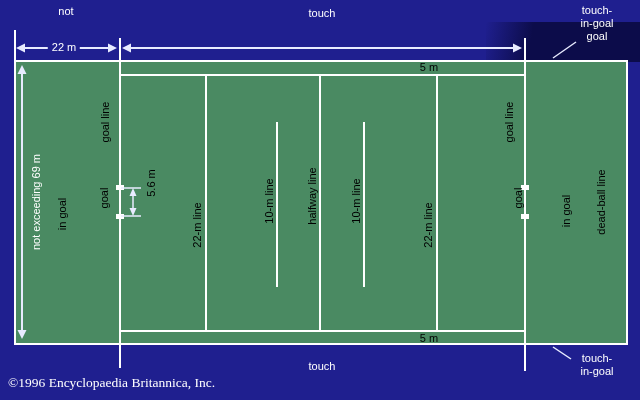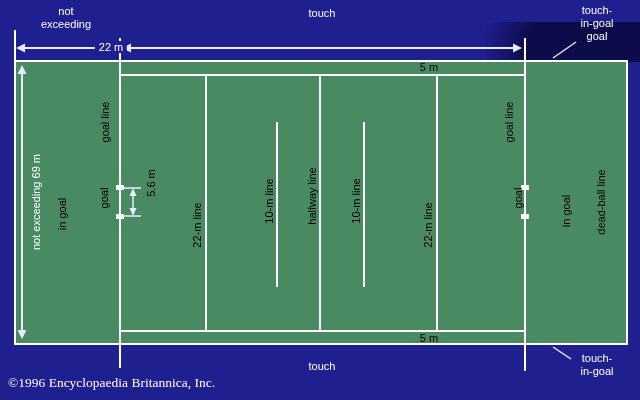--- a/index.html
+++ b/index.html
@@ -20,21 +20,21 @@
   .post  { position: absolute; width: 8px; height: 5px; background: #ffffff; }
   .overlay { position: absolute; left: 0; top: 0; pointer-events: none; }
 
   .lbl {
     position: absolute; font-size: 11px; white-space: nowrap;
     transform: translate(-50%, -50%); line-height: 12px;
   }
   .lbl.v { transform: translate(-50%, -50%) rotate(-90deg); }
   .black { color: #000000; }
   .white { color: #ffffff; }
-  .mtext { background: #1f1f8f; padding: 0 4px; color: #ffffff; margin-left: 47px; }
+  .mtext { background: #1f1f8f; padding: 0 4px; color: #ffffff; }
   .block {
     position: absolute; text-align: center; color: #ffffff;
     font-size: 11px; line-height: 13px;
   }
   .copyright {
     position: absolute; left: 8px; top: 375px; color: #ffffff;
     font-family: "Liberation Serif", serif; font-size: 13.5px; text-align: right;
   }
 </style>
 </head>
@@ -87,21 +87,20 @@
         <line x1="121" y1="188" x2="141" y2="188" stroke-width="1.5"></line>
         <line x1="121" y1="216" x2="141" y2="216" stroke-width="1.5"></line>
       </g>
       <line x1="553" y1="58" x2="576" y2="42" stroke-width="1.5"></line>
       <line x1="553" y1="347" x2="571" y2="359" stroke-width="1.5"></line>
     </g>
   </svg>
 
   <div class="block" style="left:14px; top:5px; width:104px;">
     <div>not</div>
-    <div>exceeding</div>
   </div>
   <div class="lbl mtext" style="left:64px; top:47px;">22 m</div>
   <div class="lbl white" style="left:322px; top:13px;">touch</div>
   <div class="block" style="left:566px; top:4px; width:62px;">
     <div>touch-</div>
     <div>in-goal</div>
     <div>goal</div>
   </div>
 
   <div class="lbl v white" style="left:36px; top:202px;">not exceeding 69 m</div>

